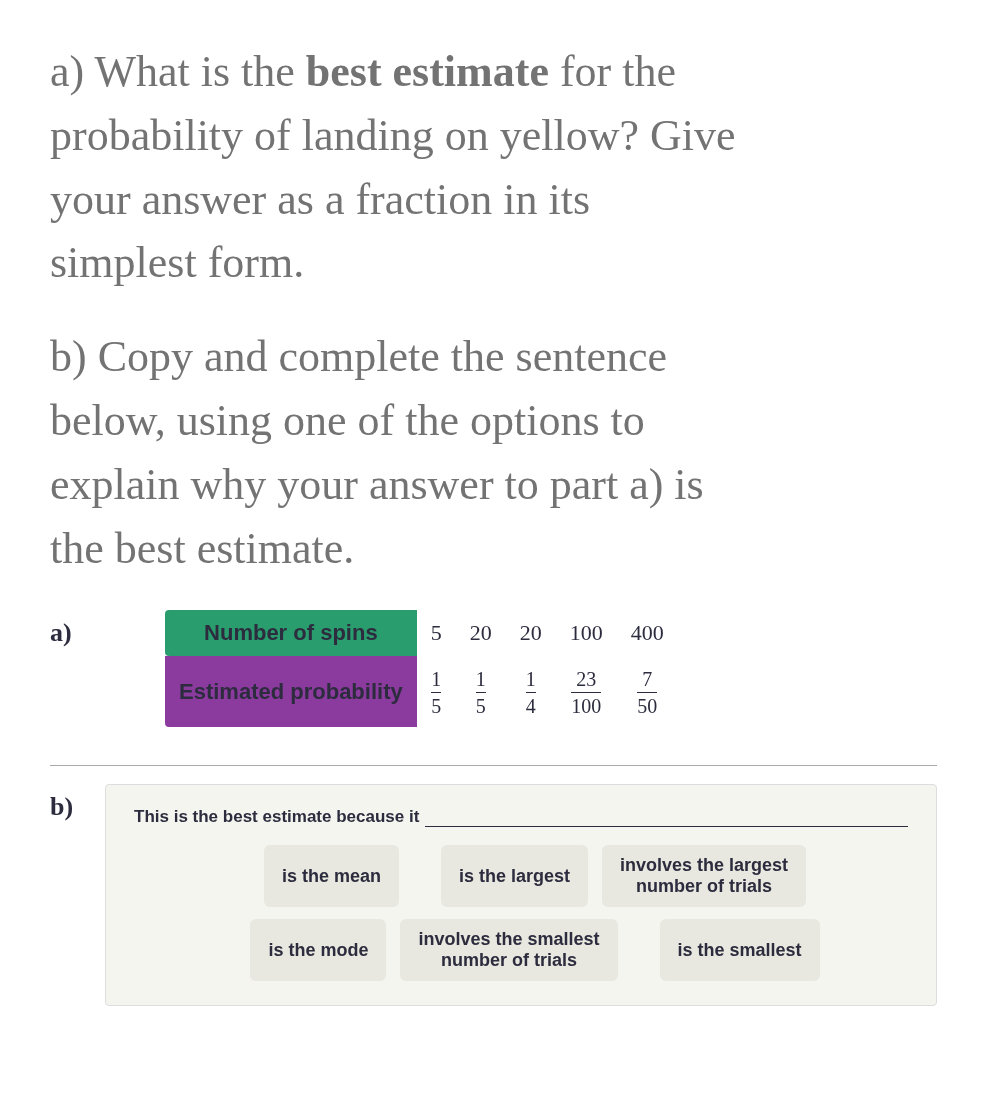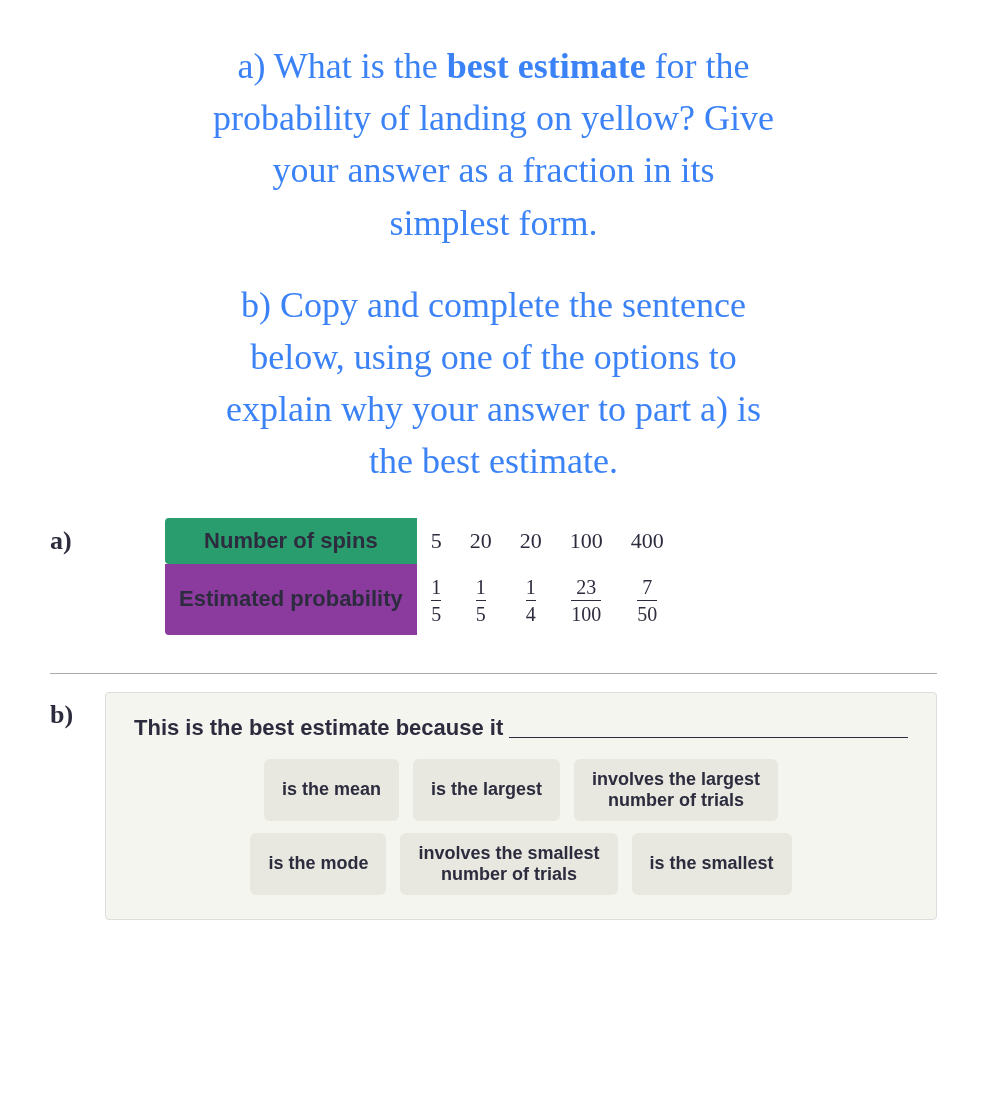--- a/index.html
+++ b/index.html
@@ -6,25 +6,24 @@
     body {
       font-family: Georgia, 'Times New Roman', serif;
       background: #ffffff;
       width: 987px;
       min-height: 1102px;
       padding: 40px 50px;
       color: #2c2c3e;
     }
 
     .question-text {
-      text-align: center;
-      font-size: 36px;
+      font-size: 44px;
       line-height: 1.45;
       margin-bottom: 30px;
-      color: #3b82f6;
+      color: #737373;
     }
 
     .question-text strong {
       font-weight: 900;
     }
 
     .table-container {
       margin-left: 60px;
       margin-bottom: 20px;
     }
@@ -99,21 +98,21 @@
 
     .section-b-box {
       background-color: #f5f5f0;
       border: 1px solid #ddd;
       border-radius: 4px;
       padding: 22px 28px 24px 28px;
       flex: 1;
     }
 
     .best-estimate-line {
-      font-size: 22px;
+      font-size: 17px;
       font-weight: bold;
       font-family: Arial, sans-serif;
       color: #2c2c3e;
       margin-bottom: 18px;
       display: flex;
       align-items: center;
     }
 
     .underline-blank {
       flex: 1;
@@ -149,20 +148,21 @@
       justify-content: center;
       cursor: pointer;
     }
 
     .option-tag.wide {
       min-width: 170px;
     }
 
     .option-tag.narrow {
       min-width: 120px;
+      margin-left: 28px;
     }
   </style>
 </head>
 <body>
 
 <div class="question-text">
   a) What is the <strong>best estimate</strong> for the<br>
   <span>probability of landing on yellow? Give</span><br>
   <span>your answer as a fraction in its</span><br>
   <span>simplest form.</span>

